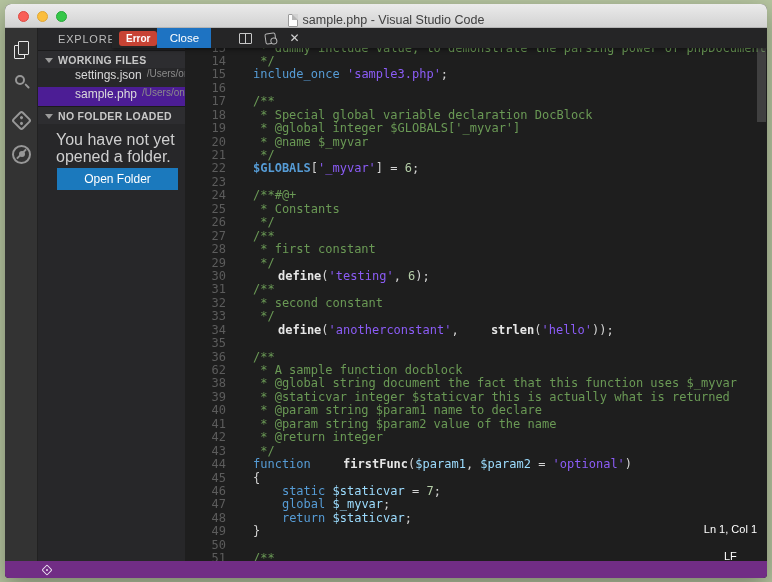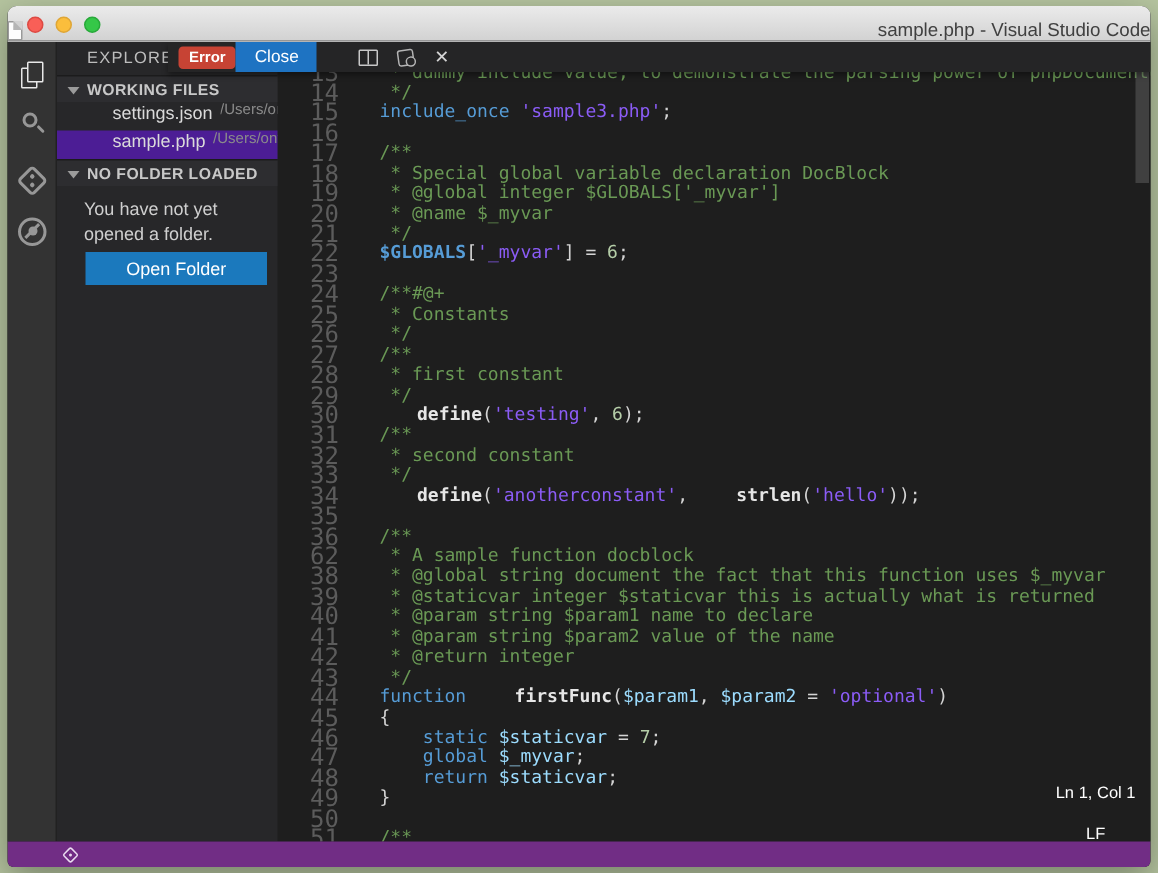--- a/index.html
+++ b/index.html
@@ -13,21 +13,21 @@
   
   .titlebar { position:relative; height:24px;
               background:linear-gradient(#ebebeb,#d2d2d2);
               border-bottom:1px solid #b4b4b4; }
   .lights { position:absolute; left:13px; top:7px; display:flex; gap:8px; }
   .light { width:11px; height:11px; border-radius:50%; }
   .light.red { background:#f95f57; border:1px solid #dd4a43; }
   .light.yellow { background:#fbbe3c; border:1px solid #dfa636; }
   .light.green { background:#35c748; border:1px solid #28a93a; }
   .title-wrap { position:absolute; left:0; right:0; top:0; height:32px;
-                display:flex; align-items:center; justify-content:space-between; gap:5px; }
+                display:flex; align-items:center; justify-content:center; gap:5px; }
   .doc-ico { width:10px; height:13px; background:#fdfdfd; border:1px solid #9a9a9a;
              border-radius:1px; position:relative; }
   .doc-ico:before { content:""; position:absolute; right:-1px; top:-1px;
                     border:3px solid; border-color:#d2d2d2 #d2d2d2 #b5b5b5 #b5b5b5; }
   .title-text { font-size:12.5px; color:#404040; }
 
   .main { position:relative; height:533px; background:#1e1e1e; overflow:hidden; }
 
   
   .activitybar { position:absolute; left:0; top:0; bottom:0; width:33px; background:#333333;
@@ -70,30 +70,30 @@
                 border-top:1px solid rgba(0,0,0,.4); display:flex; align-items:center;
                 padding-left:7px; gap:5px; }
   .tw { width:0; height:0; border-left:4px solid transparent; border-right:4px solid transparent;
         border-top:5px solid #9b9b9b; transform:translateY(1px); }
   .sb-section .lbl { font-size:10.5px; font-weight:bold; color:#c8c8c8; letter-spacing:.3px; }
   .file-row { position:absolute; left:0; right:0; height:19px; display:flex; align-items:flex-start;
               padding-left:37px; white-space:nowrap; overflow:hidden; }
   .file-row.sel { background:#4c1d95; }
   .file-name { font-size:12px; color:#dadada; }
   .file-path { font-size:10px; color:#8b8b8b; margin-left:5px; overflow:hidden; }
-  .nf-msg { position:absolute; left:18px; right:10px; top:103px; font-size:12px;
+  .nf-msg { position:absolute; left:18px; right:10px; top:103px; font-size:16px;
             line-height:17px; color:#cfcfcf; }
   .open-btn { position:absolute; left:19px; top:140px; width:121px; height:22px;
               background:#1b79bd; border:none; color:#ffffff; font-size:12px;
               font-family:"Liberation Sans", sans-serif; cursor:pointer; }
 
   
   .editor { position:absolute; left:180px; right:0; top:0; bottom:0; background:#1e1e1e; }
   .gutter { position:absolute; left:0; top:13.5px; width:41px; text-align:right;
-            font-family:"DejaVu Sans Mono", monospace; font-size:16px; line-height:13.43px;
+            font-family:"DejaVu Sans Mono", monospace; font-size:12px; line-height:13.43px;
             color:#5c5c5c; }
   .code { position:absolute; left:68px; top:13.5px; font-family:"DejaVu Sans Mono", monospace;
           font-size:12px; line-height:13.43px; white-space:pre; color:#d4d4d4; }
   .cm { color:#6A9955; } .kw { color:#569CD6; } .kwb { color:#569CD6; font-weight:bold; }
   .vr { color:#9CDCFE; } .st { color:#8b5cf6; }
   .fn { color:#e6e6e6; font-weight:bold;margin-left:25px; } .nm { color:#B5CEA8; } .pl { color:#d4d4d4; }
   .vscroll { position:absolute; right:1px; top:20px; width:9px; height:74px;
              background:rgba(121,121,121,.38); }
 
   

